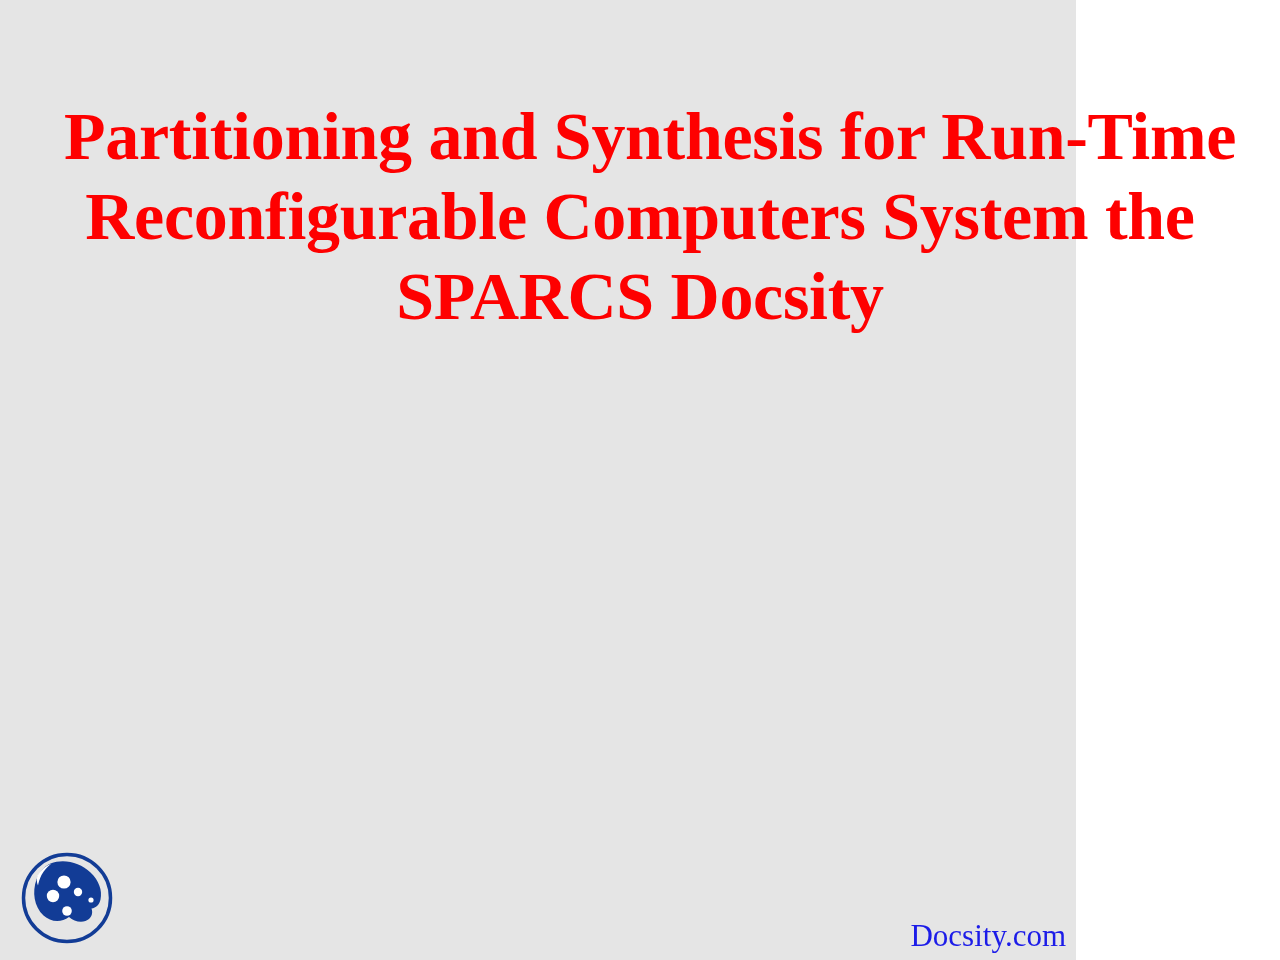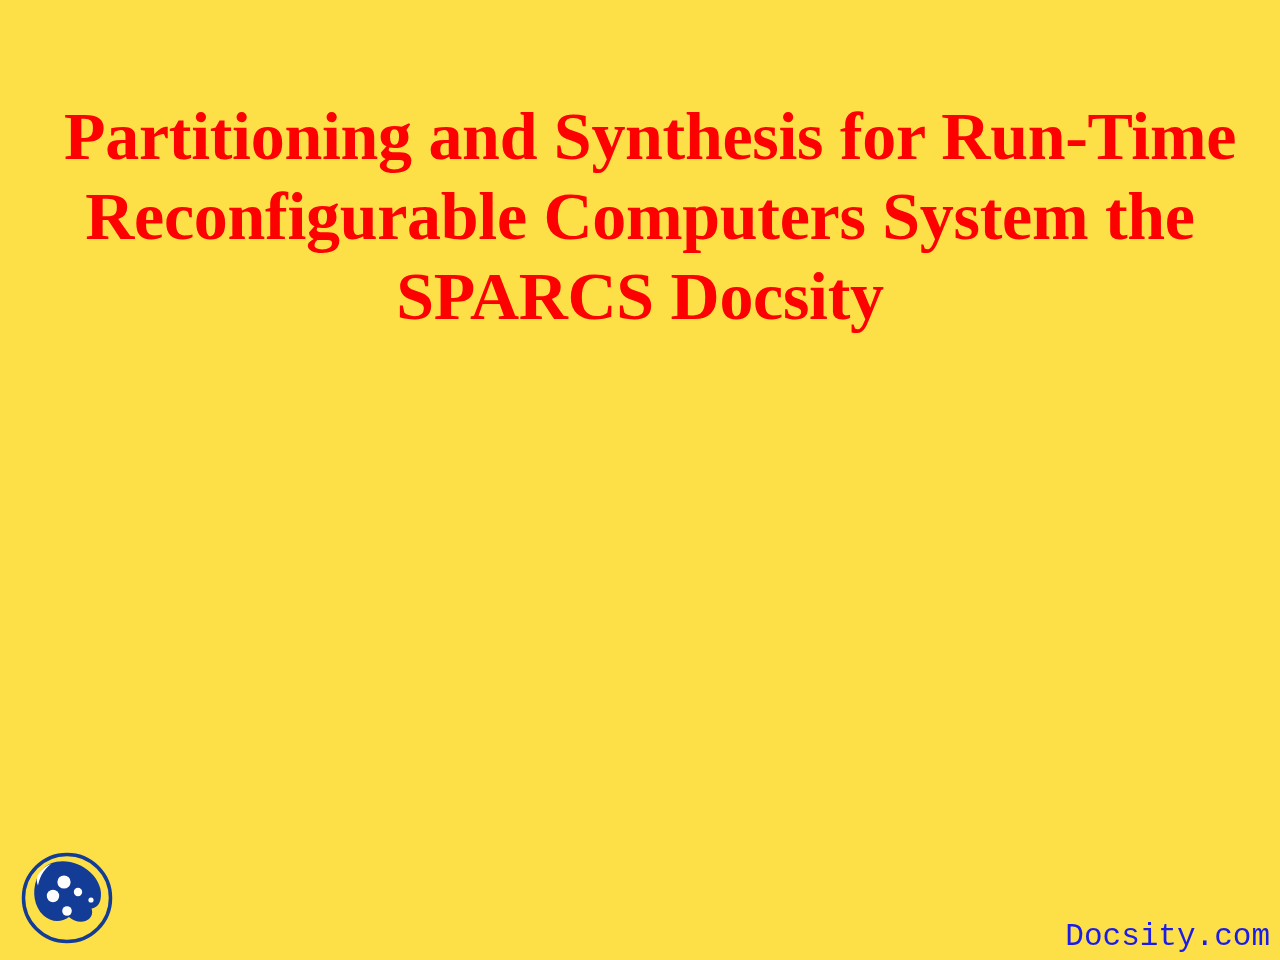--- a/index.html
+++ b/index.html
@@ -10,23 +10,23 @@
   }
   body {
     width: 1280px;
     height: 960px;
     overflow: hidden;
     font-family: "Liberation Sans", sans-serif;
   }
 
   .slide {
     position: relative;
-    width: 1280px;
+    width: 1076px;
     height: 960px;
-    background: #fde047;
+    background: #e5e5e5;
   }
 
   
   .title-block {
     position: absolute;
     left: 64px;
     top: 96px;
     width: 1152px;
     text-align: center;
   }
@@ -53,21 +53,21 @@
     display: block;
     width: 94px;
     height: 94px;
   }
 
   
   .watermark {
     position: absolute;
     right: 10px;
     bottom: 6px;
-    font-family: Liberation Mono, monospace;
+    font-family: Liberation Serif, serif;
     font-size: 31px;
     font-weight: normal;
     color: #1c1ce8;
     letter-spacing: 0px;
     white-space: nowrap;
   }
 </style>
 </head>
 <body>
 

